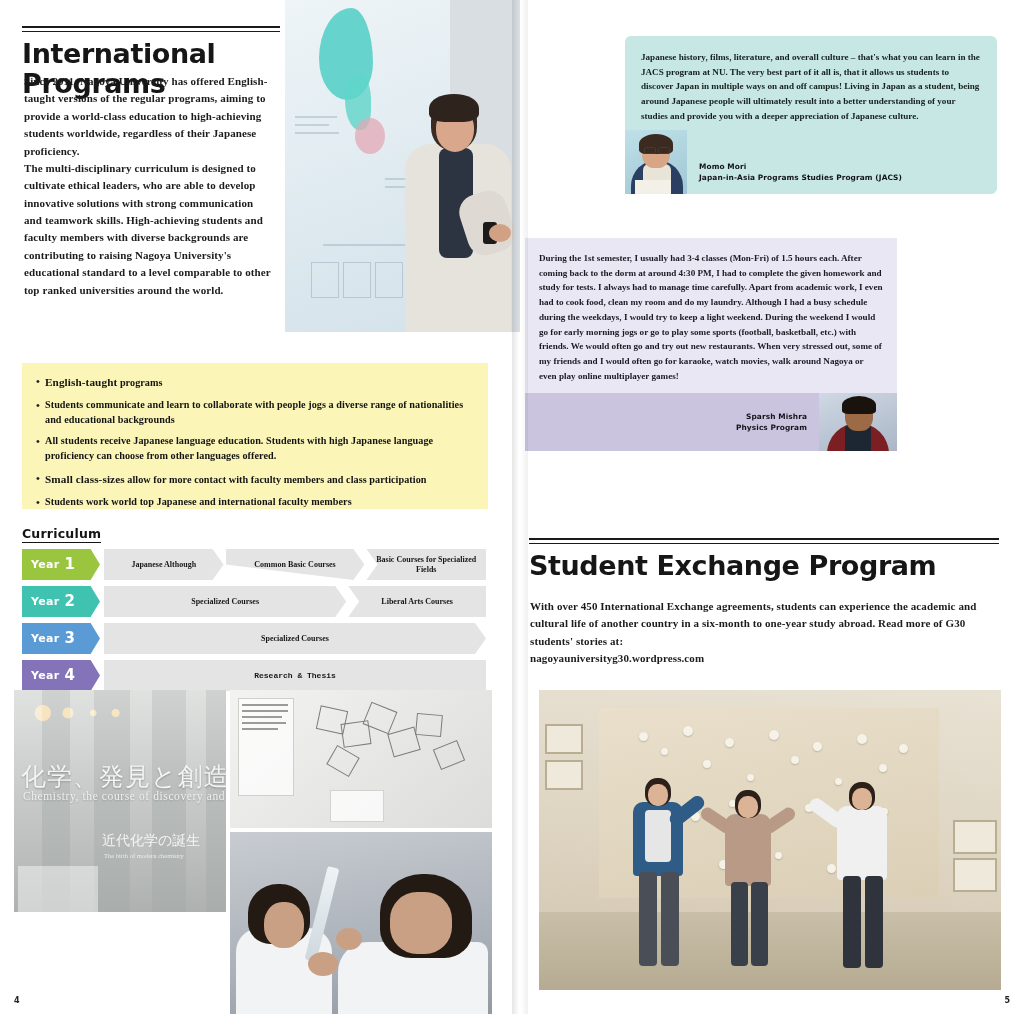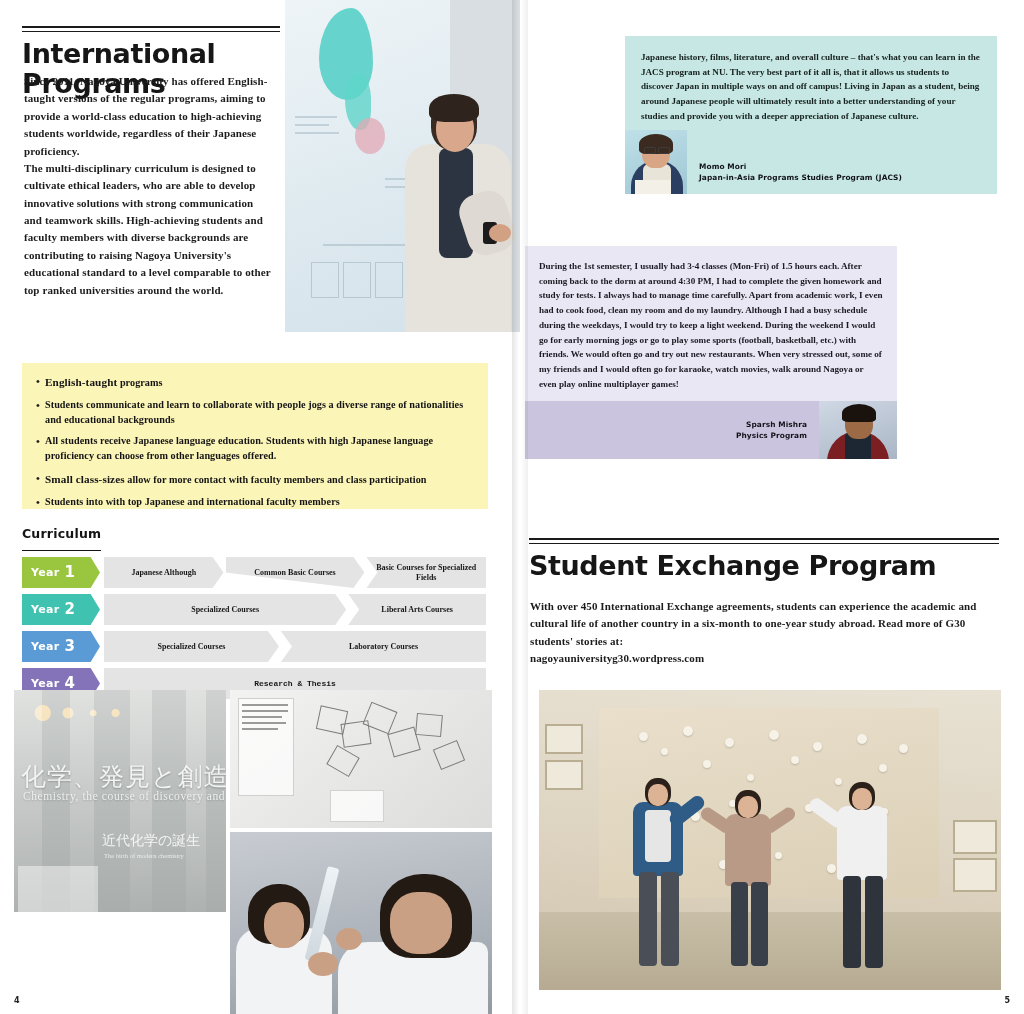--- a/index.html
+++ b/index.html
@@ -72,21 +72,21 @@
   .bullet-dot{
     flex:0 0 auto;width:9px;font-size:11px;line-height:1.45;color:#1c1c1c;font-weight:bold;
   }
   .bullet-txt{font-size:10.2px;line-height:1.45;color:#141414;font-weight:bold;letter-spacing:.05px;}
   .bullet-txt .em{font-size:11.2px;letter-spacing:.1px;}
 
   
   .curr-head{
     font-family:"DejaVu Sans", sans-serif;
     font-weight:bold;font-size:12.5px;color:#141414;
-    border-bottom:1.6px solid #141414;display:inline-block;padding-bottom:9px;
+    border-bottom:1.6px solid #141414;display:inline-block;padding-bottom:1px;
     letter-spacing:.2px;
   }
   .curr-row{display:flex;align-items:stretch;height:31px;margin-top:6px;}
   .year-chip{
     position:relative;width:78px;display:flex;align-items:center;
     clip-path:polygon(0 0, 88% 0, 100% 50%, 88% 100%, 0 100%);
     color:#fff;box-sizing:border-box;padding-left:9px;
   }
   .year-word{font-family:"DejaVu Sans",sans-serif;font-size:11px;font-weight:bold;letter-spacing:.3px;}
   .year-num{font-family:"DejaVu Sans",sans-serif;font-size:15px;font-weight:bold;margin-left:5px;line-height:1;}
@@ -124,21 +124,21 @@
     opacity:.85;}
   .ph-poster{left:216px;top:0;width:262px;height:138px;background:linear-gradient(140deg,#f3f3f1,#dcdcda);}
   .mol{position:absolute;border:1.2px solid #7c7c7c;}
   .ph-lab{left:216px;top:142px;width:262px;height:200px;background:linear-gradient(170deg,#c8ccd2 0%,#aab0b8 60%,#8e949c 100%);}
   .lab-coat{position:absolute;background:#f2f3f4;}
   .lab-hair{position:absolute;background:#241a14;}
   .lab-skin{position:absolute;background:#caa084;}
   .lab-tube{position:absolute;background:linear-gradient(180deg,#eef3f6,#cfd8de);border-radius:3px;}
 
   
-  .quote-box{position:relative;box-sizing:border-box;}
+  .quote-box{position:relative;box-sizing:border-box;border-radius:6px;}
   .q1{background:#c6e7e3;}
   .q1 .q-text{padding:14px 16px 6px 16px;font-size:9.1px;line-height:1.62;font-weight:bold;color:#16201f;}
   .q1 .q-foot{display:flex;align-items:flex-end;height:64px;}
   .q2-body{background:#e9e7f3;padding:13px 14px 10px 14px;font-size:9.1px;line-height:1.62;font-weight:bold;color:#1a1a22;}
   .q2-foot{background:#cbc4de;height:58px;display:flex;align-items:center;position:relative;}
   .q-name{font-family:"DejaVu Sans",sans-serif;font-size:7.4px;font-weight:bold;color:#13131a;line-height:1.5;letter-spacing:.1px;}
   .q-prog{font-family:"DejaVu Sans",sans-serif;font-size:7.4px;font-weight:bold;color:#13131a;line-height:1.5;letter-spacing:.1px;}
 
   .avatar{position:relative;overflow:hidden;flex:0 0 auto;}
   .av1{width:62px;height:64px;background:linear-gradient(160deg,#bfe0e8,#9ec7d4);}
@@ -222,21 +222,21 @@
       <div class="bullet-row">
         <span class="bullet-dot">•</span>
         <span class="bullet-txt">All students receive Japanese language education. Students with high Japanese language proficiency can choose from other languages offered.</span>
       </div>
       <div class="bullet-row">
         <span class="bullet-dot">•</span>
         <span class="bullet-txt"><b class="em">Small class-sizes</b><span> allow for more contact with faculty members and class participation</span></span>
       </div>
       <div class="bullet-row">
         <span class="bullet-dot">•</span>
-        <span class="bullet-txt">Students into with top Japanese and international faculty members</span>
+        <span class="bullet-txt">Students work world top Japanese and international faculty members</span>
       </div>
     </div>
 
     <div style="position:absolute;left:22px;top:524px;width:466px;">
       <div class="curr-head">Curriculum</div>
 
       <div class="curr-row">
         <div class="year-chip" style="background:#9ac63f;">
           <span class="year-word">Year</span>
           <span class="year-num">1</span>
@@ -259,21 +259,20 @@
         </div>
       </div>
 
       <div class="curr-row">
         <div class="year-chip" style="background:#5b9bd5;">
           <span class="year-word">Year</span>
           <span class="year-num">3</span>
         </div>
         <div class="curr-cells">
           <div class="curr-cell" style="flex:1.35;">Specialized Courses</div>
-          <div class="curr-cell notch-in-flat-out" style="flex:1.6;">Laboratory Courses</div>
         </div>
       </div>
 
       <div class="curr-row">
         <div class="year-chip" style="background:#8473b8;">
           <span class="year-word">Year</span>
           <span class="year-num">4</span>
         </div>
         <div class="curr-cells">
           <div class="curr-cell flat-end" style="flex:1;">Research &amp; Thesis</div>
@@ -342,21 +341,21 @@
           <div style="position:absolute;left:33px;top:17px;width:10px;height:5px;border:1px solid #3c3c3c;border-radius:2px;"></div>
           <div style="position:absolute;left:10px;top:50px;width:36px;height:14px;background:#f3f0e8;"></div>
         </div>
         <div style="padding:0 0 10px 12px;">
           <div class="q-name">Momo Mori</div>
           <div class="q-prog">Japan-in-Asia Programs Studies Program (JACS)</div>
         </div>
       </div>
     </div>
 
-    <div class="quote-box" style="position:absolute;left:5px;top:246px;width:372px;">
+    <div class="quote-box" style="position:absolute;left:5px;top:238px;width:372px;">
       <div class="q2-body">During the 1st semester, I usually had 3-4 classes (Mon-Fri) of 1.5 hours each. After coming back to the dorm at around 4:30 PM, I had to complete the given homework and study for tests. I always had to manage time carefully. Apart from academic work, I even had to cook food, clean my room and do my laundry. Although I had a busy schedule during the weekdays, I would try to keep a light weekend. During the weekend I would go for early morning jogs or go to play some sports (football, basketball, etc.) with friends. We would often go and try out new restaurants. When very stressed out, some of my friends and I would often go for karaoke, watch movies, walk around Nagoya or even play online multiplayer games!</div>
       <div class="q2-foot">
         <div style="flex:1;text-align:right;padding-right:12px;">
           <div class="q-name">Sparsh Mishra</div>
           <div class="q-prog">Physics Program</div>
         </div>
         <div class="avatar av2">
           <div class="av-body" style="left:8px;top:30px;width:62px;height:34px;background:#7b1f22;"></div>
           <div class="av-body" style="left:26px;top:32px;width:26px;height:30px;background:#1d2733;border-radius:4px;"></div>
           <div class="av-head" style="left:26px;top:8px;width:28px;height:30px;background:#9c6a44;"></div>

